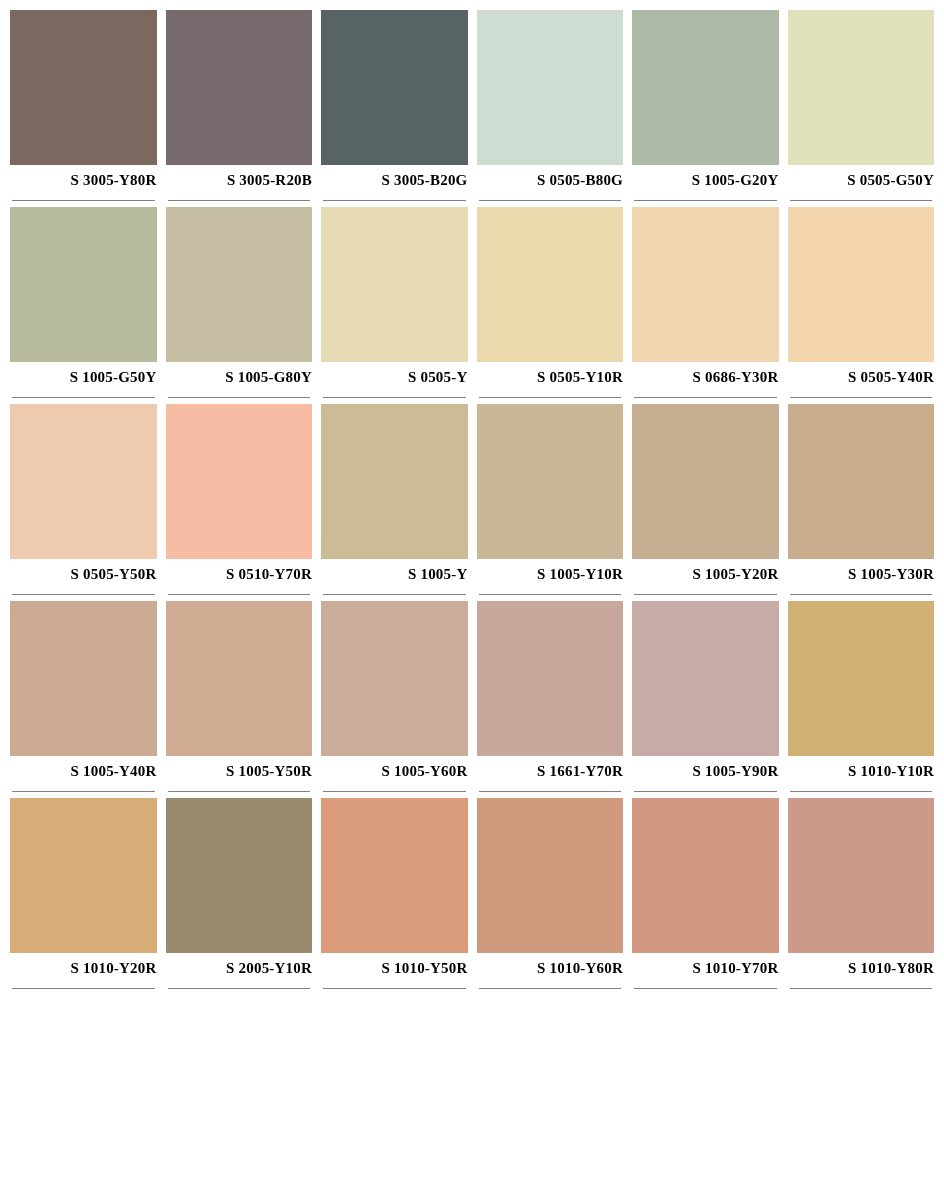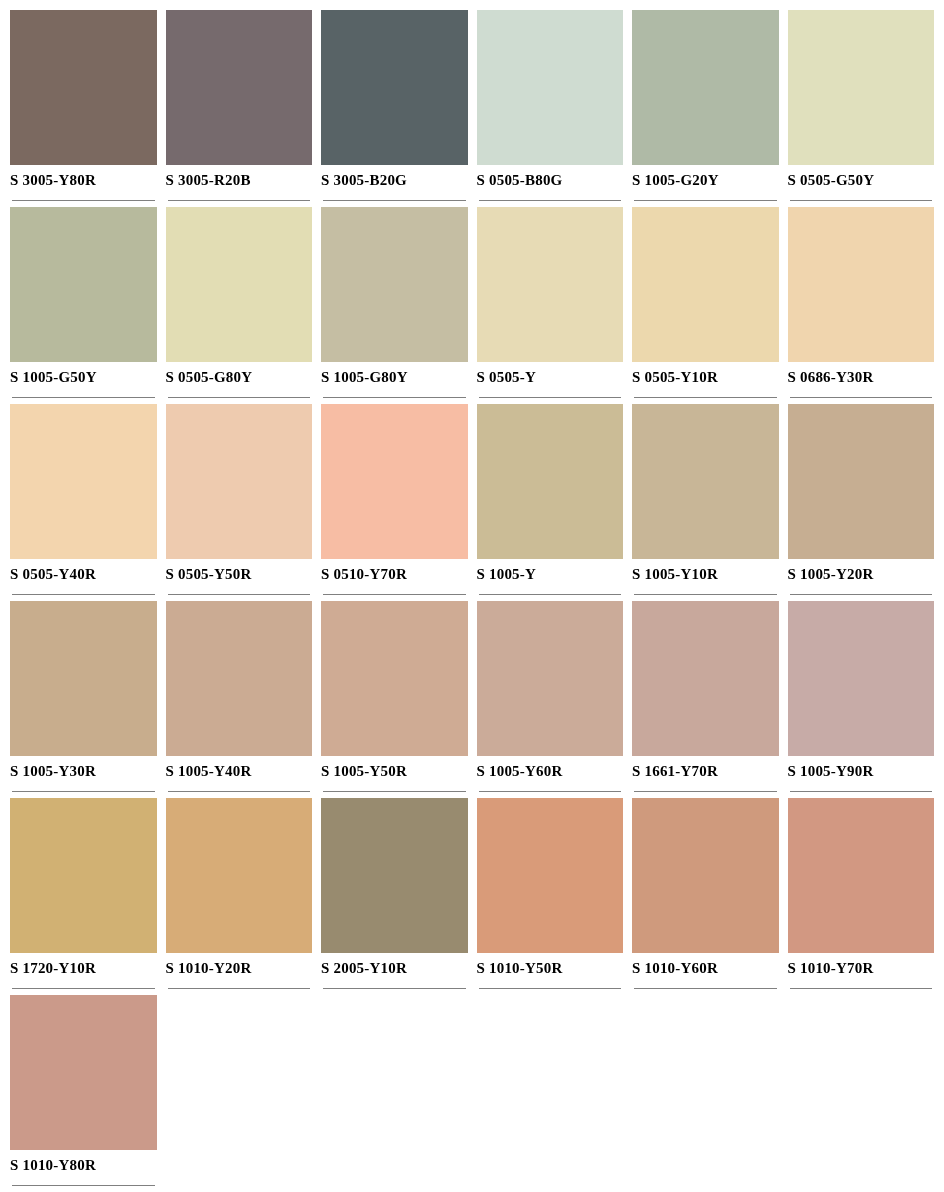--- a/index.html
+++ b/index.html
@@ -33,21 +33,21 @@
   .swatch-chip {
     flex: 1 1 auto;
     min-height: 0;
     width: 100%;
     background: #cccccc;
   }
   .swatch-label {
     flex: 0 0 auto;
     height: 30px;
     line-height: 30px;
-    text-align: left;
+    text-align: right;
     font-size: 15px;
     font-weight: bold;
     color: #000000;
     letter-spacing: 0.2px;
     white-space: nowrap;
   }
   .swatch-rule {
     flex: 0 0 auto;
     height: 12px;
     width: 100%;
@@ -95,25 +95,20 @@
       <div class="swatch-chip" style="background: rgb(224, 224, 189);"></div>
       <div class="swatch-label">S 0505-G50Y</div>
       <div class="swatch-rule"></div>
     </div>
     <div class="swatch-cell">
       <div class="swatch-chip" style="background: rgb(183, 186, 157);"></div>
       <div class="swatch-label">S 1005-G50Y</div>
       <div class="swatch-rule"></div>
     </div>
     <div class="swatch-cell">
-      <div class="swatch-chip" style="background: rgb(226, 221, 180);"></div>
-      <div class="swatch-label">S 0505-G80Y</div>
-      <div class="swatch-rule"></div>
-    </div>
-    <div class="swatch-cell">
       <div class="swatch-chip" style="background: rgb(197, 190, 163);"></div>
       <div class="swatch-label">S 1005-G80Y</div>
       <div class="swatch-rule"></div>
     </div>
     <div class="swatch-cell">
       <div class="swatch-chip" style="background: rgb(231, 219, 181);"></div>
       <div class="swatch-label">S 0505-Y</div>
       <div class="swatch-rule"></div>
     </div>
     <div class="swatch-cell">
@@ -181,21 +176,21 @@
       <div class="swatch-label">S 1661-Y70R</div>
       <div class="swatch-rule"></div>
     </div>
     <div class="swatch-cell">
       <div class="swatch-chip" style="background: rgb(199, 171, 167);"></div>
       <div class="swatch-label">S 1005-Y90R</div>
       <div class="swatch-rule"></div>
     </div>
     <div class="swatch-cell">
       <div class="swatch-chip" style="background: rgb(209, 177, 115);"></div>
-      <div class="swatch-label">S 1720-Y10R</div>
+      <div class="swatch-label">S 1010-Y10R</div>
       <div class="swatch-rule"></div>
     </div>
     <div class="swatch-cell">
       <div class="swatch-chip" style="background: rgb(215, 172, 119);"></div>
       <div class="swatch-label">S 1010-Y20R</div>
       <div class="swatch-rule"></div>
     </div>
     <div class="swatch-cell">
       <div class="swatch-chip" style="background: rgb(152, 139, 111);"></div>
       <div class="swatch-label">S 2005-Y10R</div>

